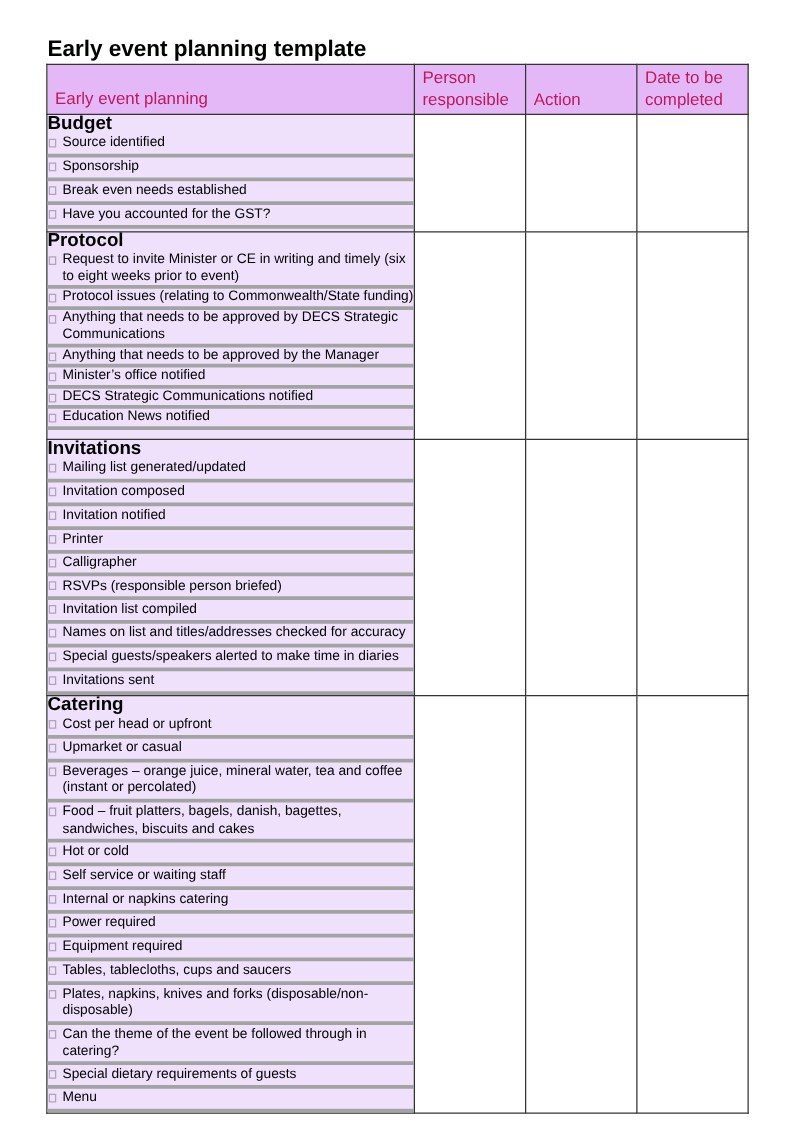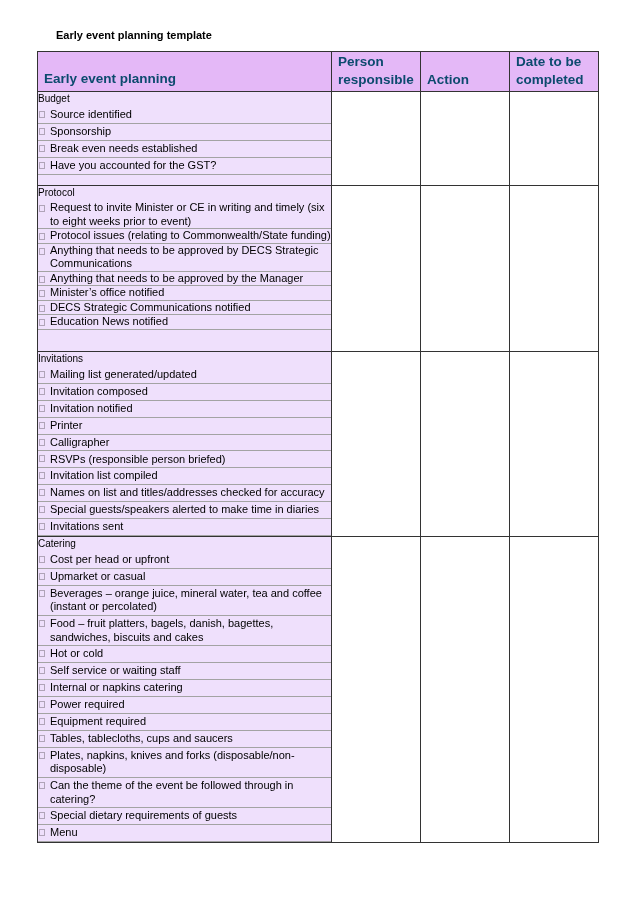--- a/index.html
+++ b/index.html
@@ -1,27 +1,27 @@
 <!DOCTYPE html>
 <html><head>
 <meta charset="utf-8">
 <style>
   html, body { margin:0; padding:0; background:#ffffff; }
   body { width:636px; height:900px; position:relative; font-family:"Liberation Sans", sans-serif; color:#000; overflow:hidden; }
-  .title { position:absolute; left:38px; top:29px; font-size:11px; font-weight:bold; letter-spacing:0;margin-left:18px; }
+  .title { position:absolute; left:38px; top:29px; font-size:18px; font-weight:bold; letter-spacing:0; }
   table.plan { position:absolute; left:37px; top:51px; width:561px; border-collapse:collapse; table-layout:fixed; }
   table.plan td, table.plan th { border:1.5px solid #333; padding:0; vertical-align:top; }
-  table.plan thead th { background:#e4b8f7; color:#0c4a6e; font-weight:bold; font-size:13.5px; text-align:left; height:36px; vertical-align:bottom; padding:0 0 2px 6px; line-height:18px; }
+  table.plan thead th { background:#e4b8f7; color:#be185d; font-weight:normal; font-size:13.5px; text-align:left; height:36px; vertical-align:bottom; padding:0 0 2px 6px; line-height:18px; }
   table.plan thead th.c1 { padding-left:6px; padding-bottom:3px; }
   col.c1 { width:294px; } col.c2 { width:89px; } col.c3 { width:89px; } col.c4 { width:89px; }
   td.section { background:#efe0fc; padding:7px 6px 0 6px; }
   td.blank { background:#fff; }
-  .sec-title { font-weight:normal; font-size:10px; line-height:14px; margin-bottom:1px; }
+  .sec-title { font-weight:bold; font-size:15px; line-height:14px; margin-bottom:1px; }
   ul.items { list-style:none; margin:0; padding:0; }
-  ul.items li { font-size:11px; line-height:13.5px; position:relative; padding-left:12px; border-bottom:1px solid #a3a3a3; }
+  ul.items li { font-size:11px; line-height:13.5px; position:relative; padding-left:12px; border-bottom:3px solid #a3a3a3; }
   ul.items.sp li { padding-top:1.2px; padding-bottom:1.2px; }
   ul.items li .box { position:absolute; left:1px; top:4px; width:6px; height:7px; border:1px solid #b0a4b8; box-sizing:border-box; background:transparent; }
   ul.items li .txt { display:block; }
 </style>
 </head>
 <body>
 
 <div class="title">Early event planning template</div>
 
 <table class="plan">

